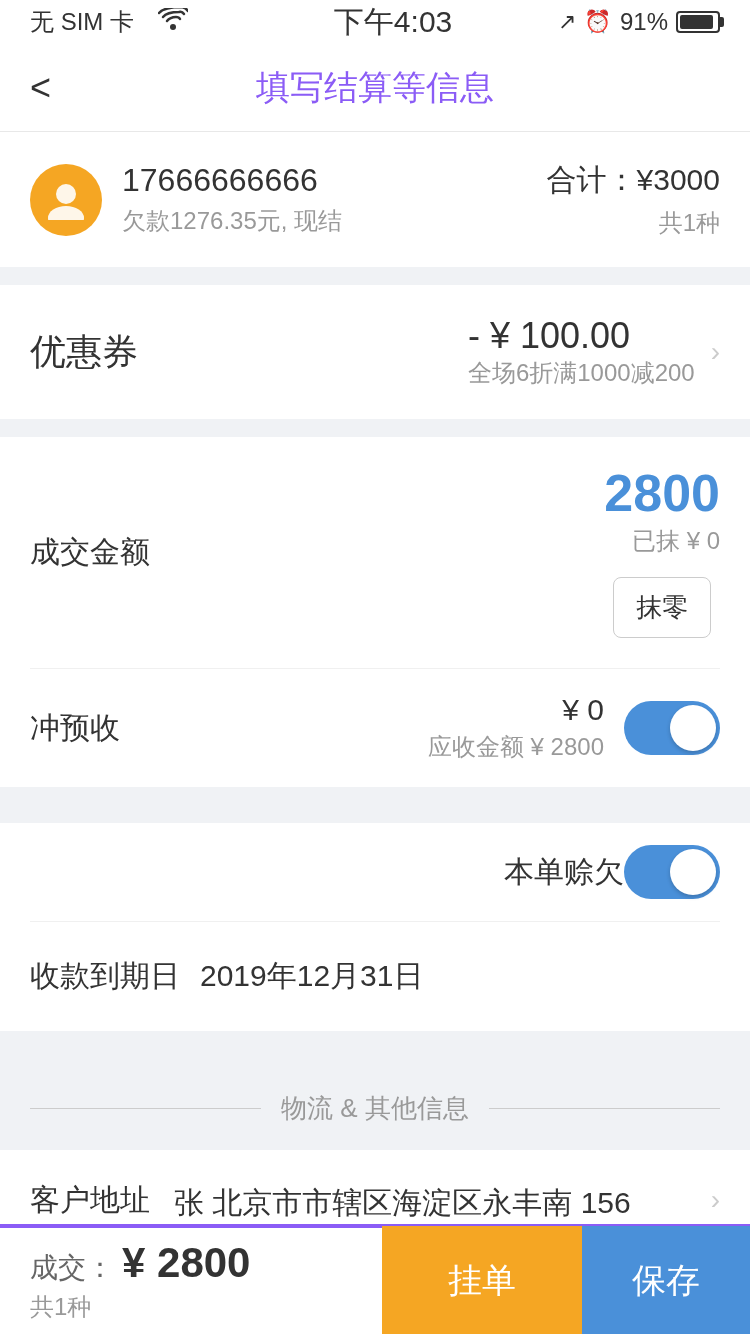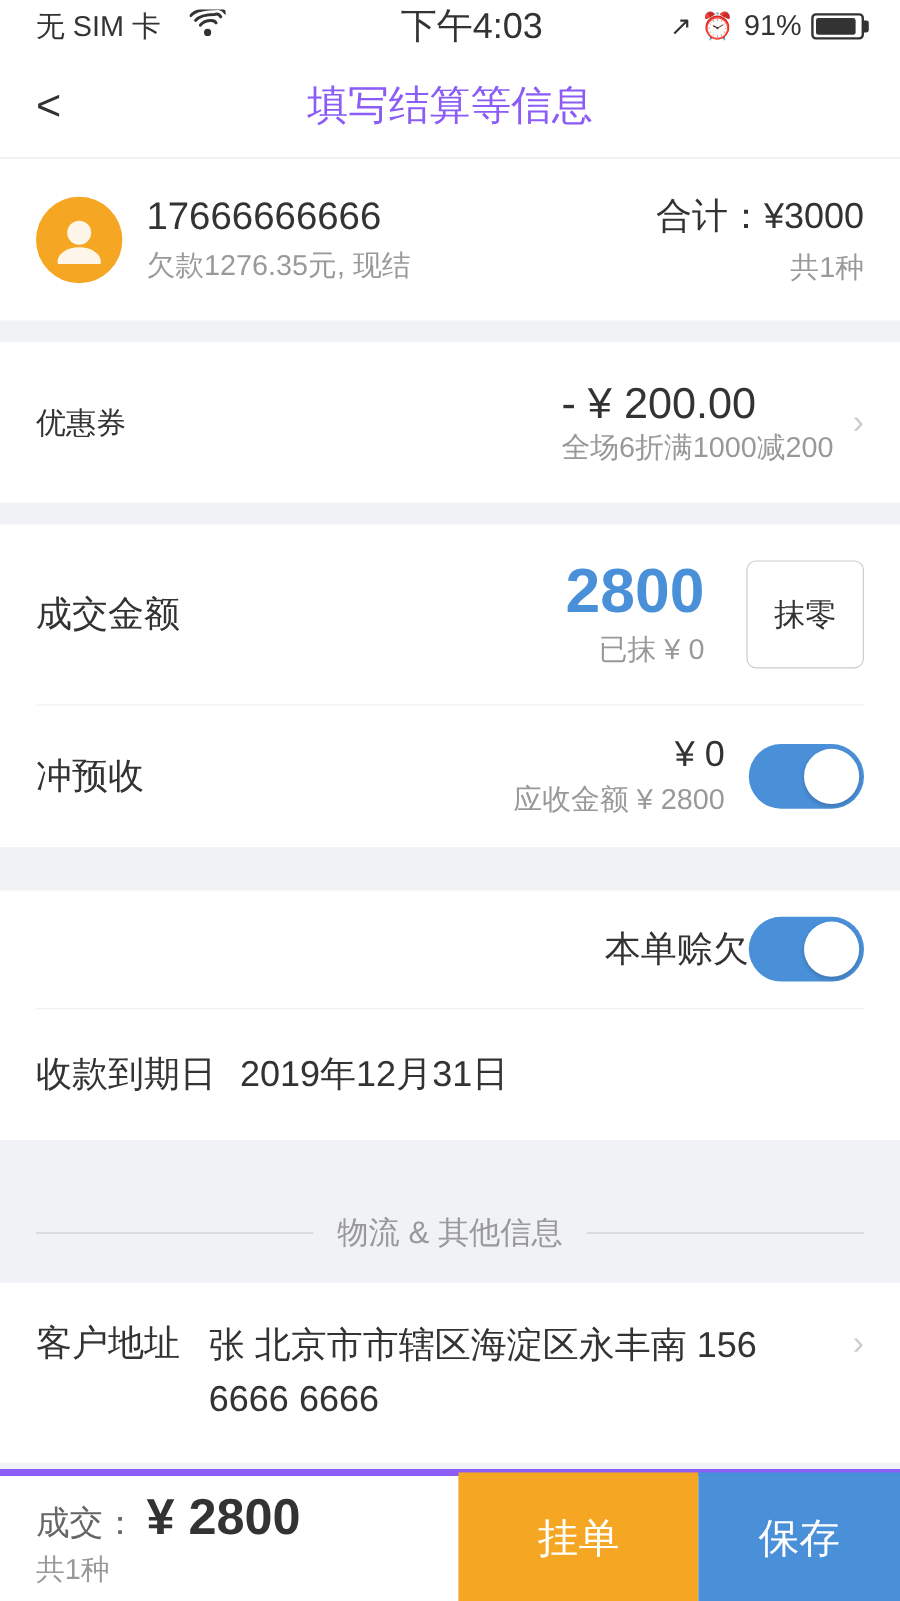--- a/index.html
+++ b/index.html
@@ -142,21 +142,21 @@
       align-items: center;
       justify-content: space-between;
       padding: 30px 0;
       border-bottom: 1px solid #f0f0f0;
       min-height: 90px;
     }
     .row-item:last-child {
       border-bottom: none;
     }
     .row-label {
-      font-size: 25px;
+      font-size: 36px;
       color: #333;
     }
     .row-right {
       display: flex;
       align-items: center;
       gap: 16px;
     }
     .coupon-amount {
       font-size: 36px;
       color: #333;
@@ -189,21 +189,23 @@
       align-items: center;
       justify-content: space-between;
       padding: 30px 0;
     }
     .deal-label {
       font-size: 30px;
       color: #333;
     }
     .deal-right {
       display: flex;
-      gap: 35px;
+      align-items: center;
+      gap: 20px;
+      flex-direction: column;
     }
     .deal-amount-big {
       font-size: 52px;
       font-weight: 600;
       color: #4a90d9;
       line-height: 1;
     }
     .deal-sub {
       font-size: 24px;
       color: #999;
@@ -354,21 +356,21 @@
 
     
     .footer {
       position: fixed;
       bottom: 0;
       width: 750px;
       height: 110px;
       display: flex;
       align-items: center;
       background: #fff;
-      border-top: 6px solid #8b5cf6;
+      border-top: 4px solid #8b5cf6;
     }
     .footer-info {
       flex: 1;
       padding: 0 30px;
     }
     .footer-deal {
       font-size: 28px;
       color: #333;
       display: flex;
       align-items: baseline;
@@ -461,21 +463,21 @@
     </div>
     <div class="total-count">共1种</div>
   </div>
 </div>
 
 <div class="row-section">
   <div class="row-item">
     <div class="row-label">优惠券</div>
     <div class="row-right">
       <div>
-        <div class="coupon-amount">- ¥ 200.00</div>
+        <div class="coupon-amount">- ¥ 100.00</div>
         <div class="coupon-desc">全场6折满1000减200</div>
       </div>
       <span class="chevron">›</span>
     </div>
   </div>
 </div>
 
 <div class="divider-section"></div>
 
 <div class="deal-section">

